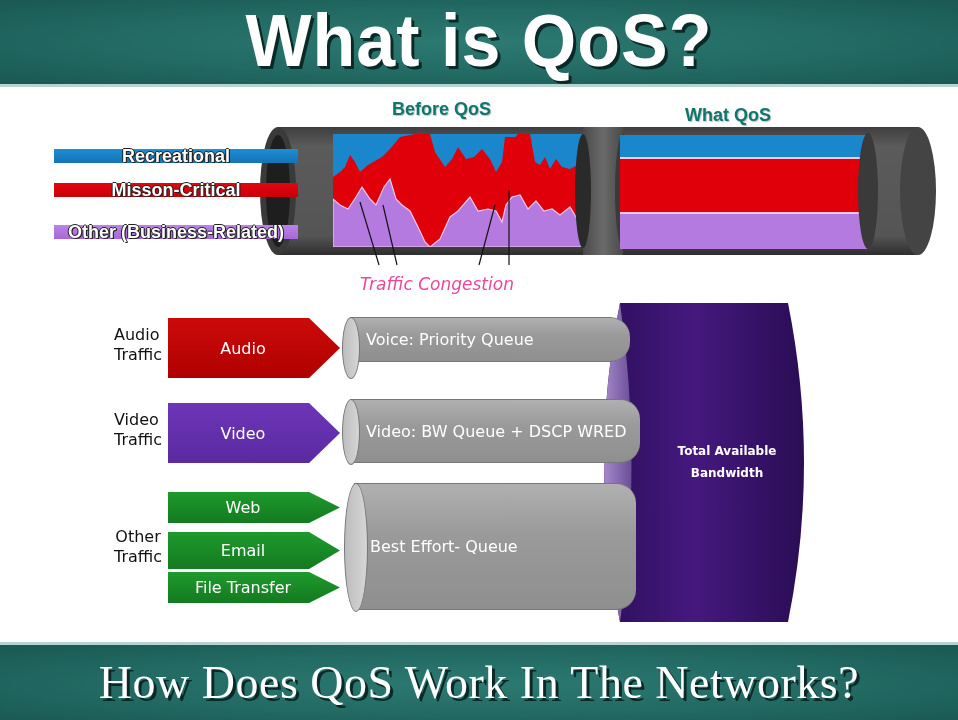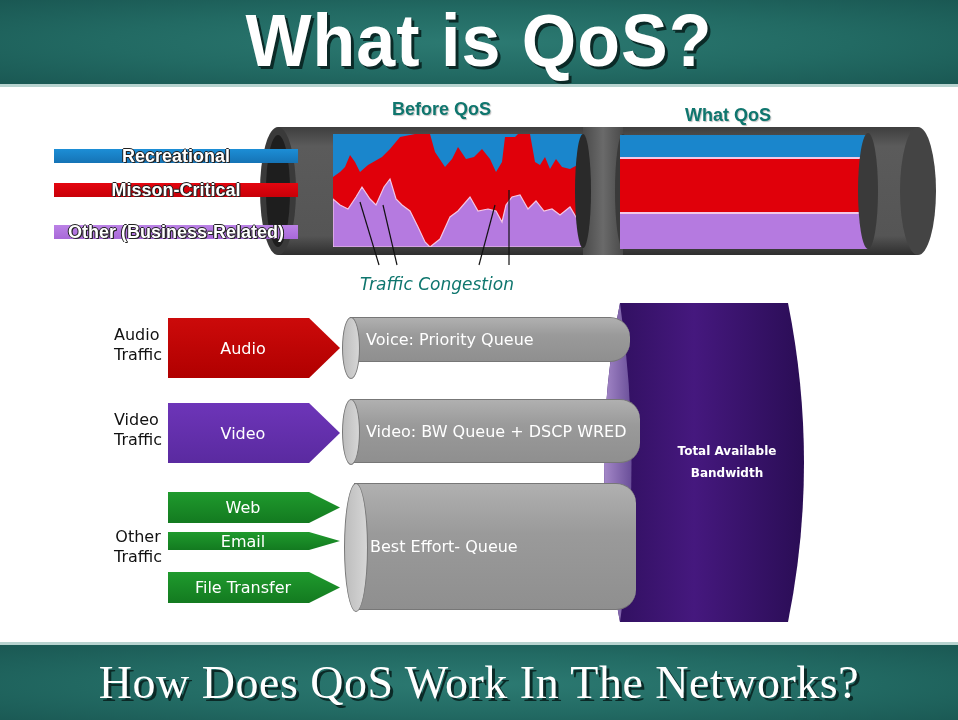--- a/index.html
+++ b/index.html
@@ -5,21 +5,21 @@
   html, body { margin:0; padding:0; }
   body { width:958px; height:720px; position:relative; overflow:hidden; background:#ffffff; font-family:"DejaVu Sans", sans-serif; }
   .banner { position:absolute; left:0; width:958px; background:radial-gradient(ellipse at center, #2c7a72 0%, #226a63 55%, #1a5853 100%); }
   .banner.top { top:0; height:84px; border-bottom:3px solid #b7d3cf; }
   .banner.bottom { top:642px; height:78px; border-top:3px solid #b7d3cf; }
   .title-top { position:absolute; left:0; right:0; top:2px; text-align:center; font-family:"Liberation Sans", sans-serif; font-weight:bold; font-size:70px; color:#fff; letter-spacing:1px; text-shadow:3px 3px 0 #0b2a27, 1px 1px 0 #0b2a27; line-height:78px; transform:scaleY(1.05);}
   .title-bottom { position:absolute; left:0; right:0; top:8px; text-align:center; font-family:"Liberation Serif", serif; font-size:46px; color:#fff; text-shadow:3px 3px 0 #0b2a27; line-height:60px; letter-spacing:0.5px;}
   .diagram { position:absolute; left:0; top:87px; width:958px; height:555px; }
   .hdr { position:absolute; font-family:"Liberation Sans", sans-serif; font-weight:bold; font-size:18px; color:#0f766e; text-shadow:1px 1px 1px rgba(0,0,0,0.25); }
   .legend-bar { position:absolute; left:54px; width:244px; height:14px; display:flex; align-items:center; justify-content:center; font-family:"Liberation Sans", sans-serif; font-weight:bold; font-size:18px; color:#fff; text-shadow:1px 1px 0 #222, -1px 0 0 #222, 0 -1px 0 #222, 1px 0 0 #222;}
-  .congestion { position:absolute; left:360px; top:187px; font-size:17px; font-style:italic; color:#0f766e; }
+  .congestion { position:absolute; left:360px; top:187px; font-size:17px; font-style:italic; color:#ec4899; }
   .side-label { position:absolute; font-size:16px; color:#111; line-height:20px; text-align:left; }
   .arrow { position:absolute; display:flex; align-items:center; justify-content:center; color:#fff; font-size:16px; clip-path:polygon(0 0, 82% 0, 100% 50%, 82% 100%, 0 100%); padding-right:22px; box-sizing:border-box; }
   .arrow.red { background:linear-gradient(#cc0a0a,#b00000); }
   .arrow.purple { background:linear-gradient(#6d35b8,#5a2aa0); }
   .arrow.green { background:linear-gradient(#1f9a2d,#137a20); }
   .pipe { position:absolute; background:linear-gradient(#b0b0b0,#9a9a9a 40%,#8f8f8f); border-top:1px solid #777; border-bottom:1px solid #777; color:#fff; font-size:16px; display:flex; align-items:center; padding-left:16px; box-sizing:border-box; }
   .pipe-cap { position:absolute; background:linear-gradient(90deg,#bdbdbd,#d6d6d6); border:1px solid #777; border-radius:50%; }
   .bw { position:absolute; left:598px; top:216px; width:222px; height:319px; }
   .bw-text { position:absolute; left:652px; top:353px; width:150px; text-align:center; color:#fff; font-size:12px; line-height:22px;font-weight:bold; }
 </style>
@@ -123,21 +123,21 @@
   </div>
   <div class="arrow purple" style="left:168px; top:316px; width:172px; height:60px;">Video</div>
   <div class="pipe" style="left:350px; top:312px; width:290px; height:64px; border-radius:0 20px 20px 0;">Video: BW Queue + DSCP WRED</div>
   <div class="pipe-cap" style="left:342px; top:312px; width:16px; height:64px;"></div>
 
   <div class="side-label" style="left:114px; top:440px;text-align:center;">
     <div>Other</div>
     <div>Traffic</div>
   </div>
   <div class="arrow green" style="left:168px; top:405px; width:172px; height:31px;">Web</div>
-  <div class="arrow green" style="left:168px; top:445px; width:172px; height:18px;">Email</div>
+  <div class="arrow green" style="left:168px; top:445px; width:172px; height:37px;">Email</div>
   <div class="arrow green" style="left:168px; top:485px; width:172px; height:31px;">File Transfer</div>
   <div class="pipe" style="left:354px; top:396px; width:282px; height:127px; border-radius:0 20px 20px 0;">Best Effort- Queue</div>
   <div class="pipe-cap" style="left:344px; top:396px; width:22px; height:127px;"></div>
 </div>
 
 <div class="banner bottom">
   <div class="title-bottom">How Does QoS Work In The Networks?</div>
 </div>
 
 </body></html>

